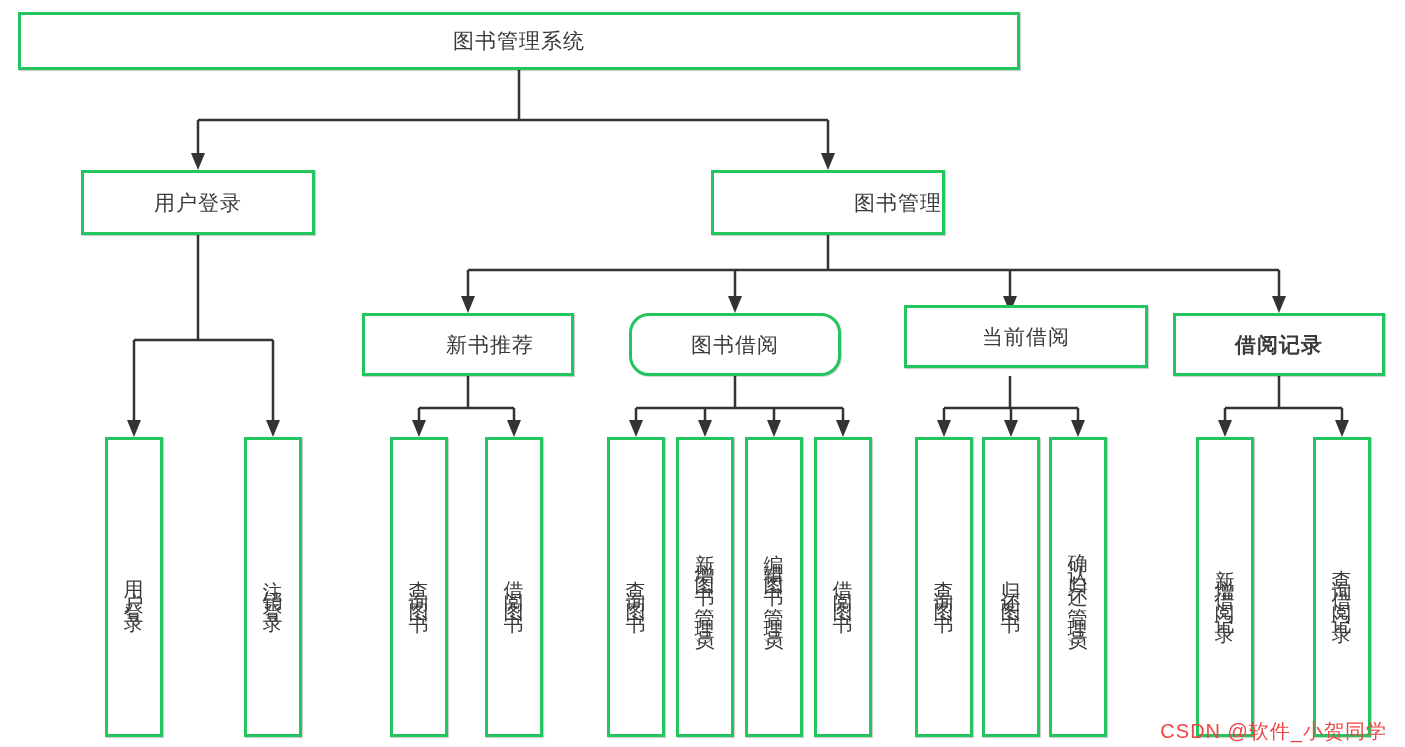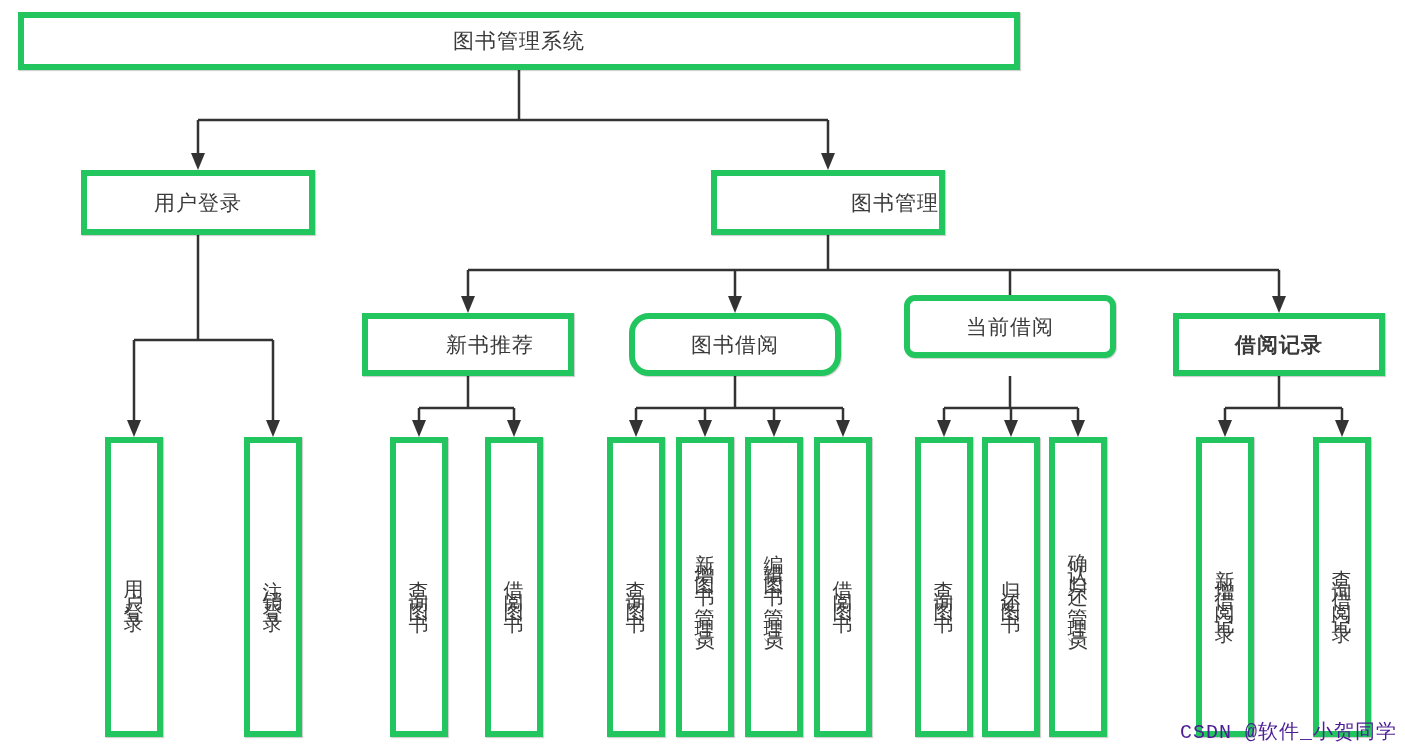--- a/index.html
+++ b/index.html
@@ -19,21 +19,21 @@
     position: absolute;
     left: 0;
     top: 0;
     width: 1405px;
     height: 747px;
     pointer-events: none;
   }
   .node {
     position: absolute;
     box-sizing: border-box;
-    border: 6px solid #22c55e;
+    border: 3px solid #22c55e;
     background: #ffffff;
     display: flex;
     align-items: center;
     justify-content: center;
     box-shadow: 1px 1px 1px rgba(0,0,0,0.18);
   }
   .hlabel {
     font-size: 21px;
     color: #3a3a3a;
     letter-spacing: 1px;
@@ -42,27 +42,26 @@
   .vlabel {
     writing-mode: vertical-rl;
     font-size: 20px;
     color: #3a3a3a;
     letter-spacing: 11px;
     line-height: 1;
     white-space: nowrap;
   }
   .watermark {
     position: absolute;
-    right: 8px;
+    right: 18px;
     bottom: 2px;
     font-size: 20px;
-    color: #4c1d95;
+    color: #ef4444;
     letter-spacing: 1px;
     white-space: nowrap;
-    font-family: Liberation Mono, monospace;
   }
 </style>
 </head>
 <body>
 
 <div class="canvas">
 
   <svg class="connector-layer" width="1405" height="747" viewBox="0 0 1405 747" fill="none" stroke="#333333" stroke-width="2.5">
 
     <g>
@@ -123,21 +122,21 @@
   <div class="node" style="left:711px; top:170px; width:234px; height:65px;justify-content:flex-end;">
     <span class="hlabel">图书管理</span>
   </div>
 
   <div class="node" style="left:362px; top:313px; width:212px; height:63px;padding-left:44px;">
     <span class="hlabel">新书推荐</span>
   </div>
   <div class="node" style="left:629px; top:313px; width:212px; height:63px;border-radius:20px;">
     <span class="hlabel">图书借阅</span>
   </div>
-  <div class="node" style="left:904px; top:295px; width:212px; height:63px;border-radius:11px;">
+  <div class="node" style="left:904px; top:305px; width:244px; height:63px;">
     <span class="hlabel">当前借阅</span>
   </div>
   <div class="node" style="left:1173px; top:313px; width:212px; height:63px;font-weight:bold;">
     <span class="hlabel">借阅记录</span>
   </div>
 
   <div class="node" style="left:105px; top:437px; width:58px; height:300px;">
     <span class="vlabel">用户登录</span>
   </div>
   <div class="node" style="left:244px; top:437px; width:58px; height:300px;">

